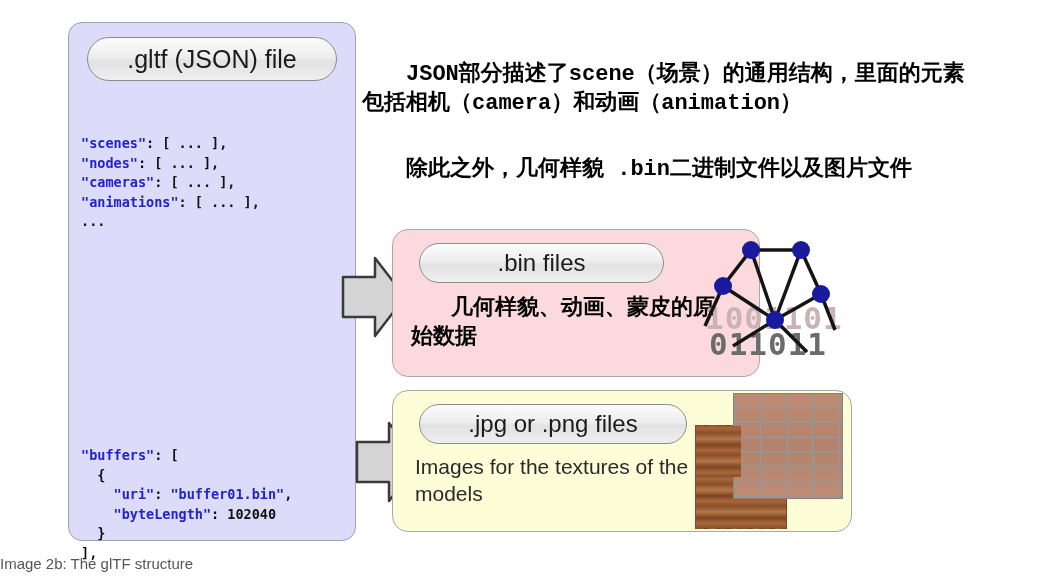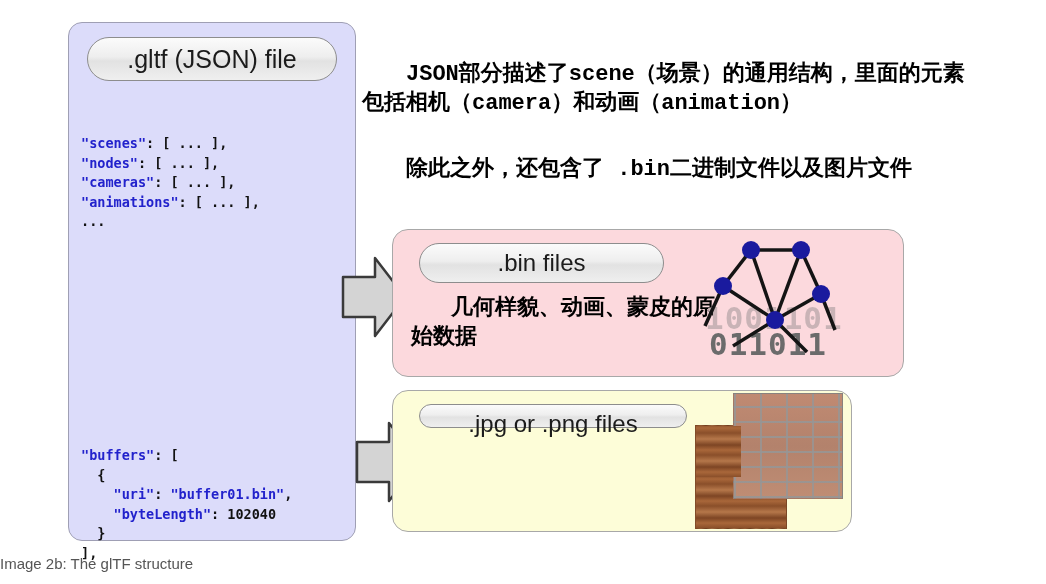--- a/index.html
+++ b/index.html
@@ -100,21 +100,21 @@
   
   .info-panel {
     position: absolute;
     border: 1px solid #a8a8a8;
     border-radius: 16px;
     box-sizing: border-box;
   }
   #bin-panel {
     left: 392px;
     top: 229px;
-    width: 512px;
+    width: 368px;
     height: 148px;
     background: #fcd9dd;
   }
   #img-panel {
     left: 392px;
     top: 390px;
     width: 460px;
     height: 142px;
     background: #fdfdd8;
   }
@@ -126,21 +126,21 @@
     width: 245px;
     height: 40px;
     line-height: 38px;
     font-size: 24px;
   }
   #img-pill {
     position: absolute;
     left: 26px;
     top: 13px;
     width: 268px;
-    height: 24px;
+    height: 40px;
     line-height: 38px;
     font-size: 24px;
   }
 
   #bin-desc {
     position: absolute;
     left: 18px;
     top: 62px;
     width: 310px;
     font-size: 22px;
@@ -286,21 +286,21 @@
 ],</div>
     
     
     
     
   </div>
 </div>
 
 <div class="cn-note" id="note-json">JSON部分描述了scene（场景）的通用结构，里面的元素包括相机（camera）和动画（animation）</div>
 
-<div class="cn-note" id="note-extra">除此之外，还包含了 .bin二进制文件以及图片文件</div>
+<div class="cn-note" id="note-extra">除此之外，几何样貌 .bin二进制文件以及图片文件</div>
 
 <div class="arrow-shape" id="arrow-bin">
   <svg width="66" height="84" viewBox="0 0 66 84">
     <polygon points="2,22 34,22 34,3 64,42 34,81 34,62 2,62" fill="#d4d4d4" stroke="#3a3a3a" stroke-width="2.5" stroke-linejoin="round"></polygon>
   </svg>
 </div>
 
 <div class="arrow-shape" id="arrow-img">
   <svg width="66" height="84" viewBox="0 0 66 84">
     <polygon points="2,22 34,22 34,3 64,42 34,81 34,62 2,62" fill="#d4d4d4" stroke="#3a3a3a" stroke-width="2.5" stroke-linejoin="round"></polygon>
@@ -338,20 +338,21 @@
         <circle cx="72" cy="86" r="9"></circle>
       </g>
     </svg>
   </div>
 </div>
 
 <div class="info-panel" id="img-panel">
 
   <div class="pill" id="img-pill">.jpg or .png files</div>
 
+  <div id="img-desc">Images for the textures of the models</div>
 
   <div id="tex-art">
     <div class="tex" id="tex-wood"></div>
     <div class="tex" id="tex-brick"></div>
   </div>
 </div>
 
 <div id="caption">Image 2b: The glTF structure</div>
 
 </body></html>

